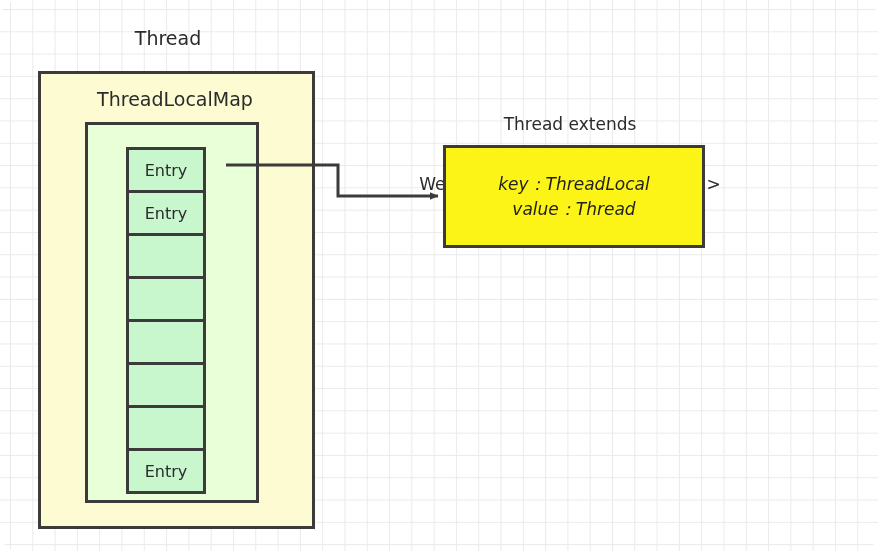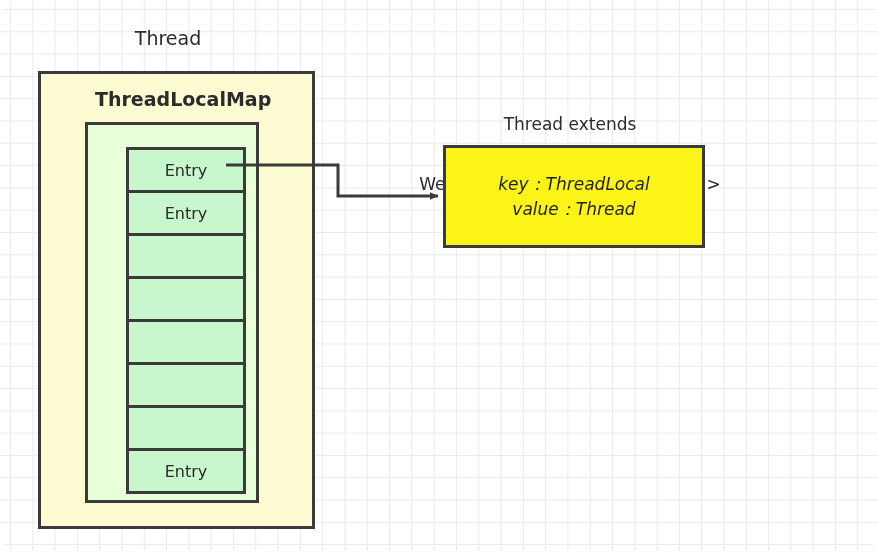--- a/index.html
+++ b/index.html
@@ -58,37 +58,36 @@
     height: 458px;
     background: #fcfbd2;
   }
 
   
   #threadlocalmap-label {
     left: 95px;
     top: 88px;
     width: 160px;
     font-size: 19px;
-    font-weight: bold;
   }
 
   #threadlocalmap-box {
     left: 85px;
     top: 122px;
     width: 174px;
     height: 381px;
     background: #e8ffd8;
   }
 
   
   #entry-table {
     position: absolute;
     left: 126px;
     top: 147px;
-    width: 120px;
+    width: 80px;
     height: 347px;
     box-sizing: border-box;
     border: 3px solid #3b3b3b;
     background: #c8f7cd;
     display: flex;
     flex-direction: column;
   }
   .entry-cell {
     flex: 1 1 0;
     box-sizing: border-box;

